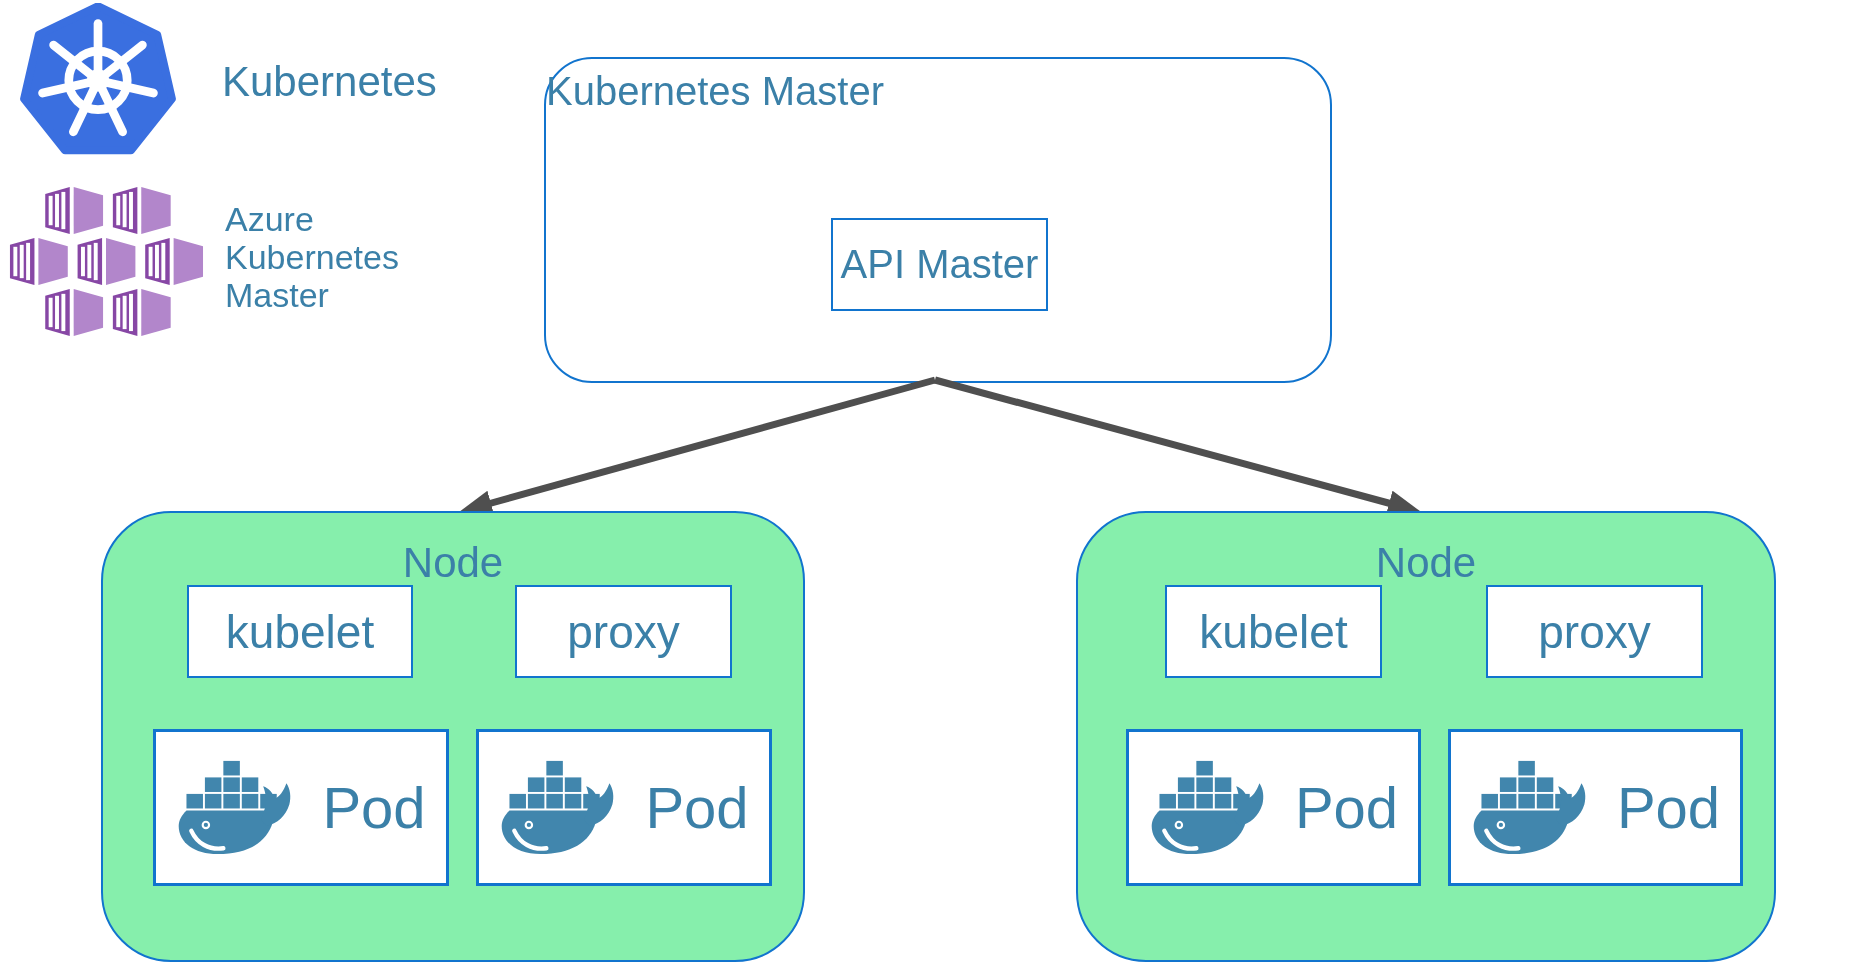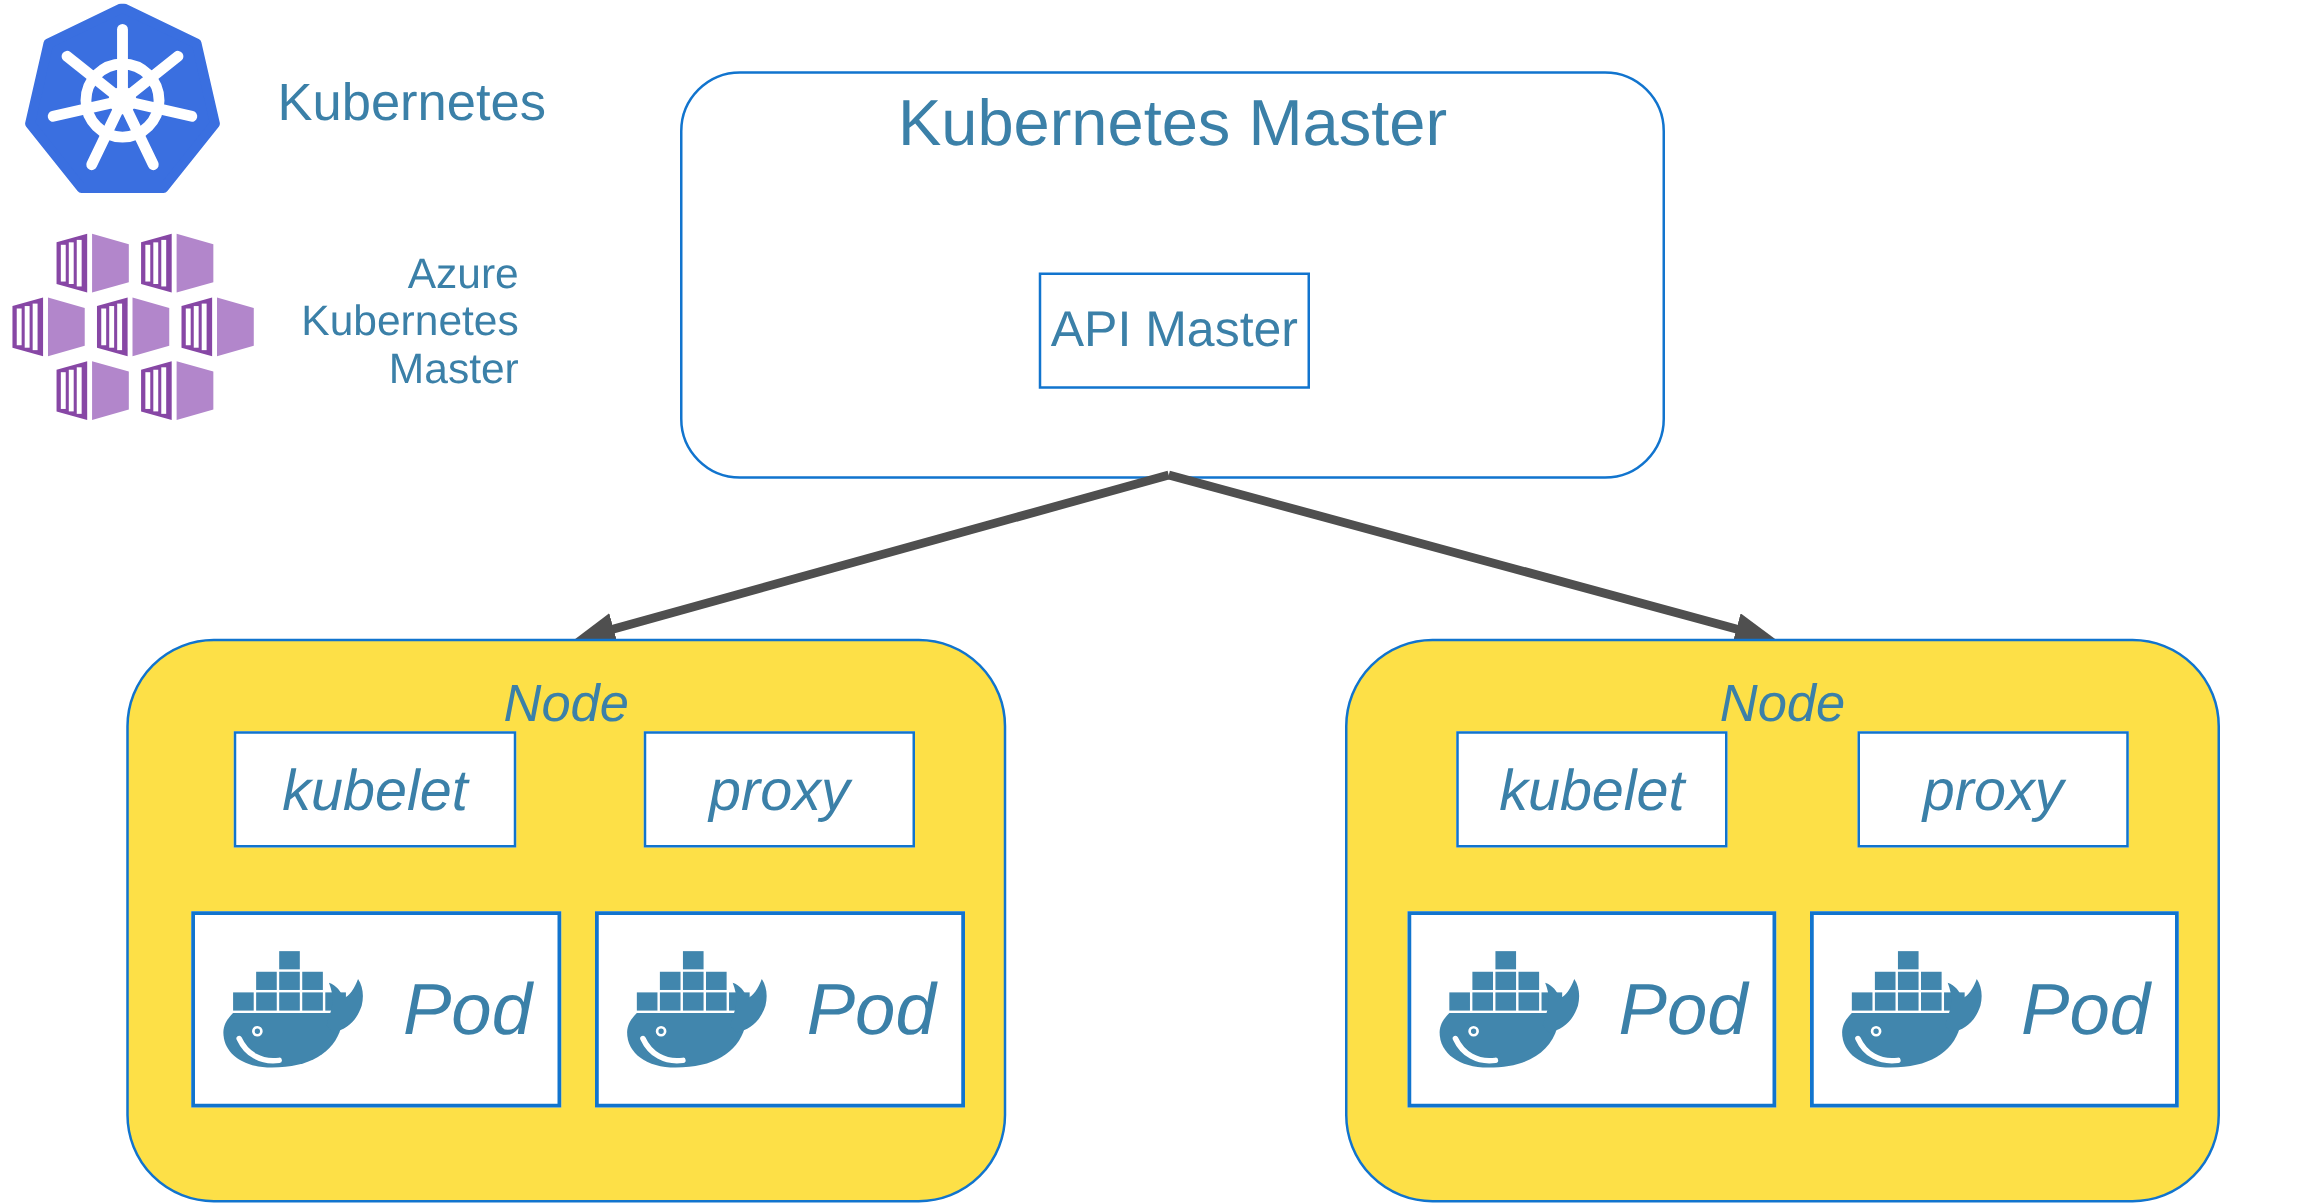--- a/index.html
+++ b/index.html
@@ -7,33 +7,33 @@
     position:relative;width:1853px;height:963px;background:#fff;overflow:hidden;
     font-family:"Liberation Sans", sans-serif;
     --box-border:#1174ce; --label-text:#3b80a8; --arrow:#4f4f4f;
     --docker-whale:#4186ad; --kubernetes-logo:#3a6fe0;
     --aks-dark:#8747a5; --aks-light:#b286cb;
   }
   .teal{color:var(--label-text);}
   .abs{position:absolute;}
   
   .brand-k8s-label{left:222px;top:58px;font-size:42px;white-space:nowrap;}
-  .brand-aks-label{left:225px;top:200px;width:190px;text-align:right;font-size:34px;line-height:38px;}
+  .brand-aks-label{left:225px;top:200px;width:190px;text-align:left;font-size:34px;line-height:38px;}
   
   .master{left:544px;top:57px;width:784px;height:322px;border:2px solid var(--box-border);border-radius:48px;}
-  .master-title{left:0;top:10px;width:100%;text-align:center;font-size:52px;}
+  .master-title{left:0;top:10px;width:100%;font-size:40px;}
   .comp{top:159px;height:89px;border:2px solid var(--box-border);display:flex;align-items:center;justify-content:center;font-size:40px;white-space:nowrap;background:#fff;}
   .comp-etcd{left:40px;width:212px;}
   .comp-api{left:285px;width:213px;}
   .comp-sched{left:527px;width:214px;}
   
   .arrows{left:0;top:0;width:1853px;height:963px;pointer-events:none;}
   .arrow-line{stroke:var(--arrow);stroke-width:7;fill:none;}
   
-  .node{width:700px;height:447px;border:2px solid var(--box-border);border-radius:70px;background:#fde047;font-style:italic;}
+  .node{width:700px;height:447px;border:2px solid var(--box-border);border-radius:70px;background:#86efac;}
   .node-left{left:101px;top:511px;}
   .node-right{left:1076px;top:511px;width:696px;}
   .node-title{left:0;top:26px;width:100%;text-align:center;font-size:42px;}
   .agent{top:72px;height:89px;border:2px solid var(--box-border);display:flex;align-items:center;justify-content:center;font-size:46px;background:#fff;}
   .kubelet-l{left:84px;width:222px;}
   .proxy-l{left:412px;width:213px;}
   .kubelet-r{left:87px;width:213px;}
   .proxy-r{left:408px;width:213px;}
   .pod{top:216px;height:151px;border:3px solid var(--box-border);display:flex;align-items:center;justify-content:center;gap:28px;background:#fff;}
   .pod-1l{left:50px;width:290px;}

